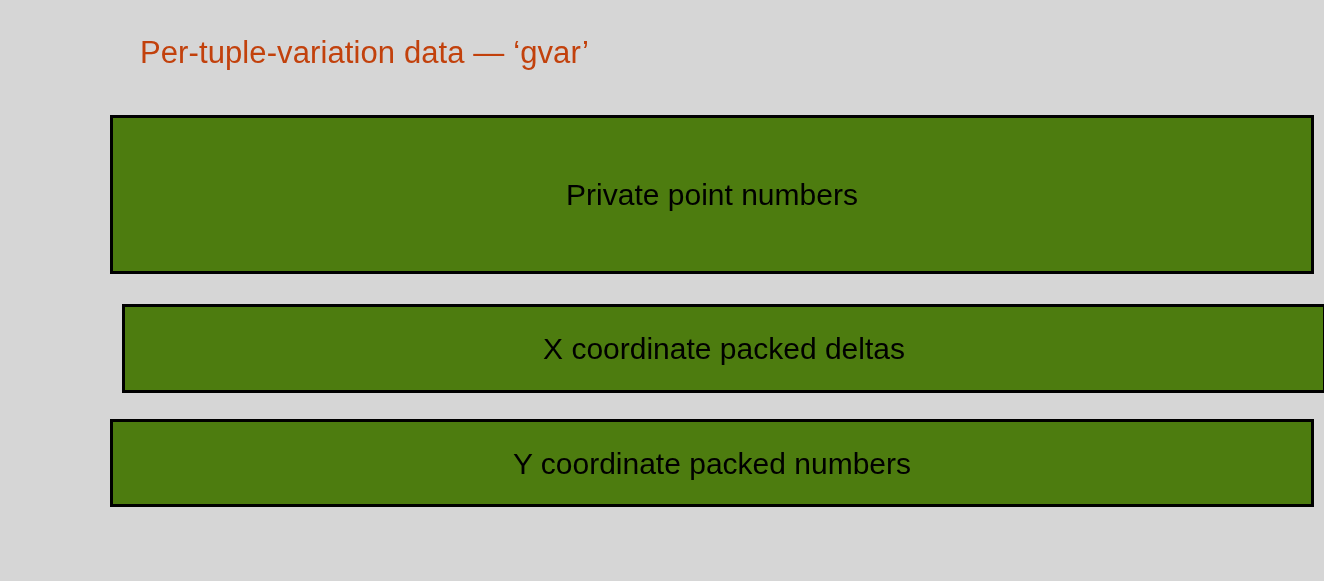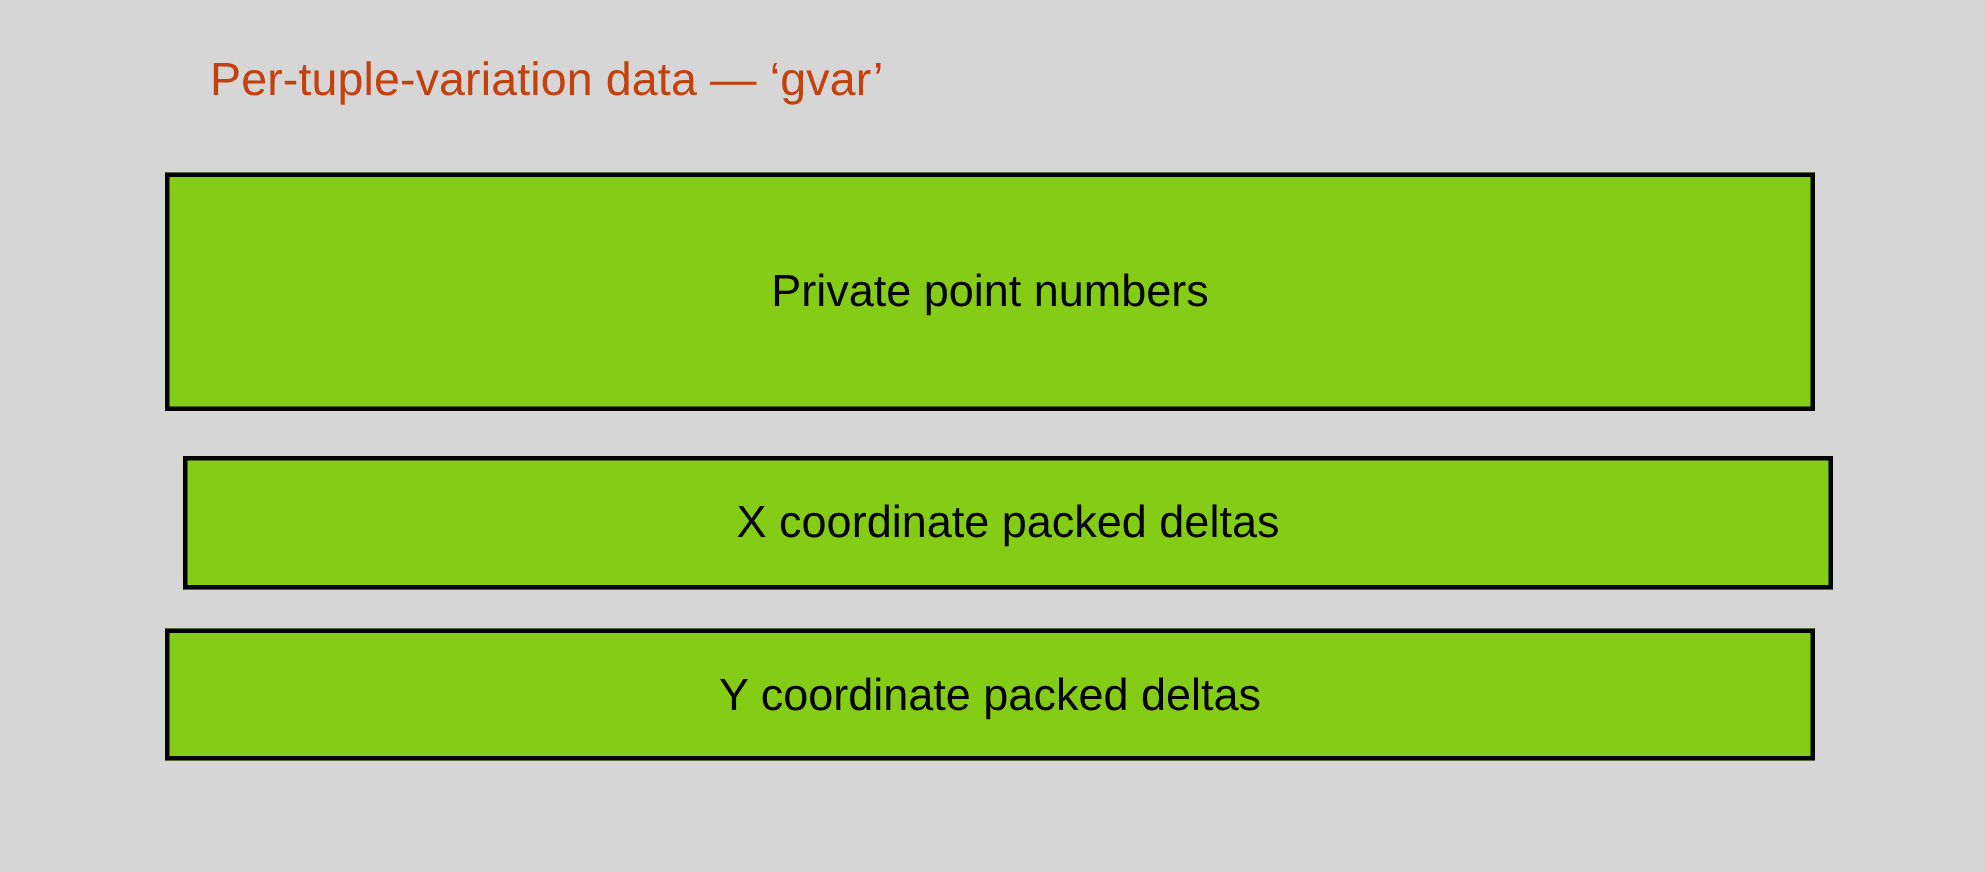--- a/index.html
+++ b/index.html
@@ -28,23 +28,23 @@
     font-size: 31px;
     line-height: 44px;
     letter-spacing: 0.1px;
     color: #c2410c;
     white-space: nowrap;
   }
 
   .struct-box {
     position: absolute;
     left: 110px;
-    width: 1100px;
+    width: 1204px;
     box-sizing: border-box;
-    background: #84cc16;
+    background: #4d7c0f;
     border: 3px solid #000000;
     display: flex;
     flex-direction: column;
     align-items: center;
     justify-content: center;
     text-align: center;
   }
 
   #box-private-point-numbers {
     top: 115px;
@@ -78,16 +78,16 @@
 
   <div class="struct-box" id="box-private-point-numbers">
     <div class="box-line">Private point numbers</div>
   </div>
 
   <div class="struct-box" id="box-x-deltas">
     <div class="box-line">X coordinate packed deltas</div>
   </div>
 
   <div class="struct-box" id="box-y-deltas">
-    <div class="box-line">Y coordinate packed deltas</div>
+    <div class="box-line">Y coordinate packed numbers</div>
   </div>
 
 </div>
 
 </body></html>

